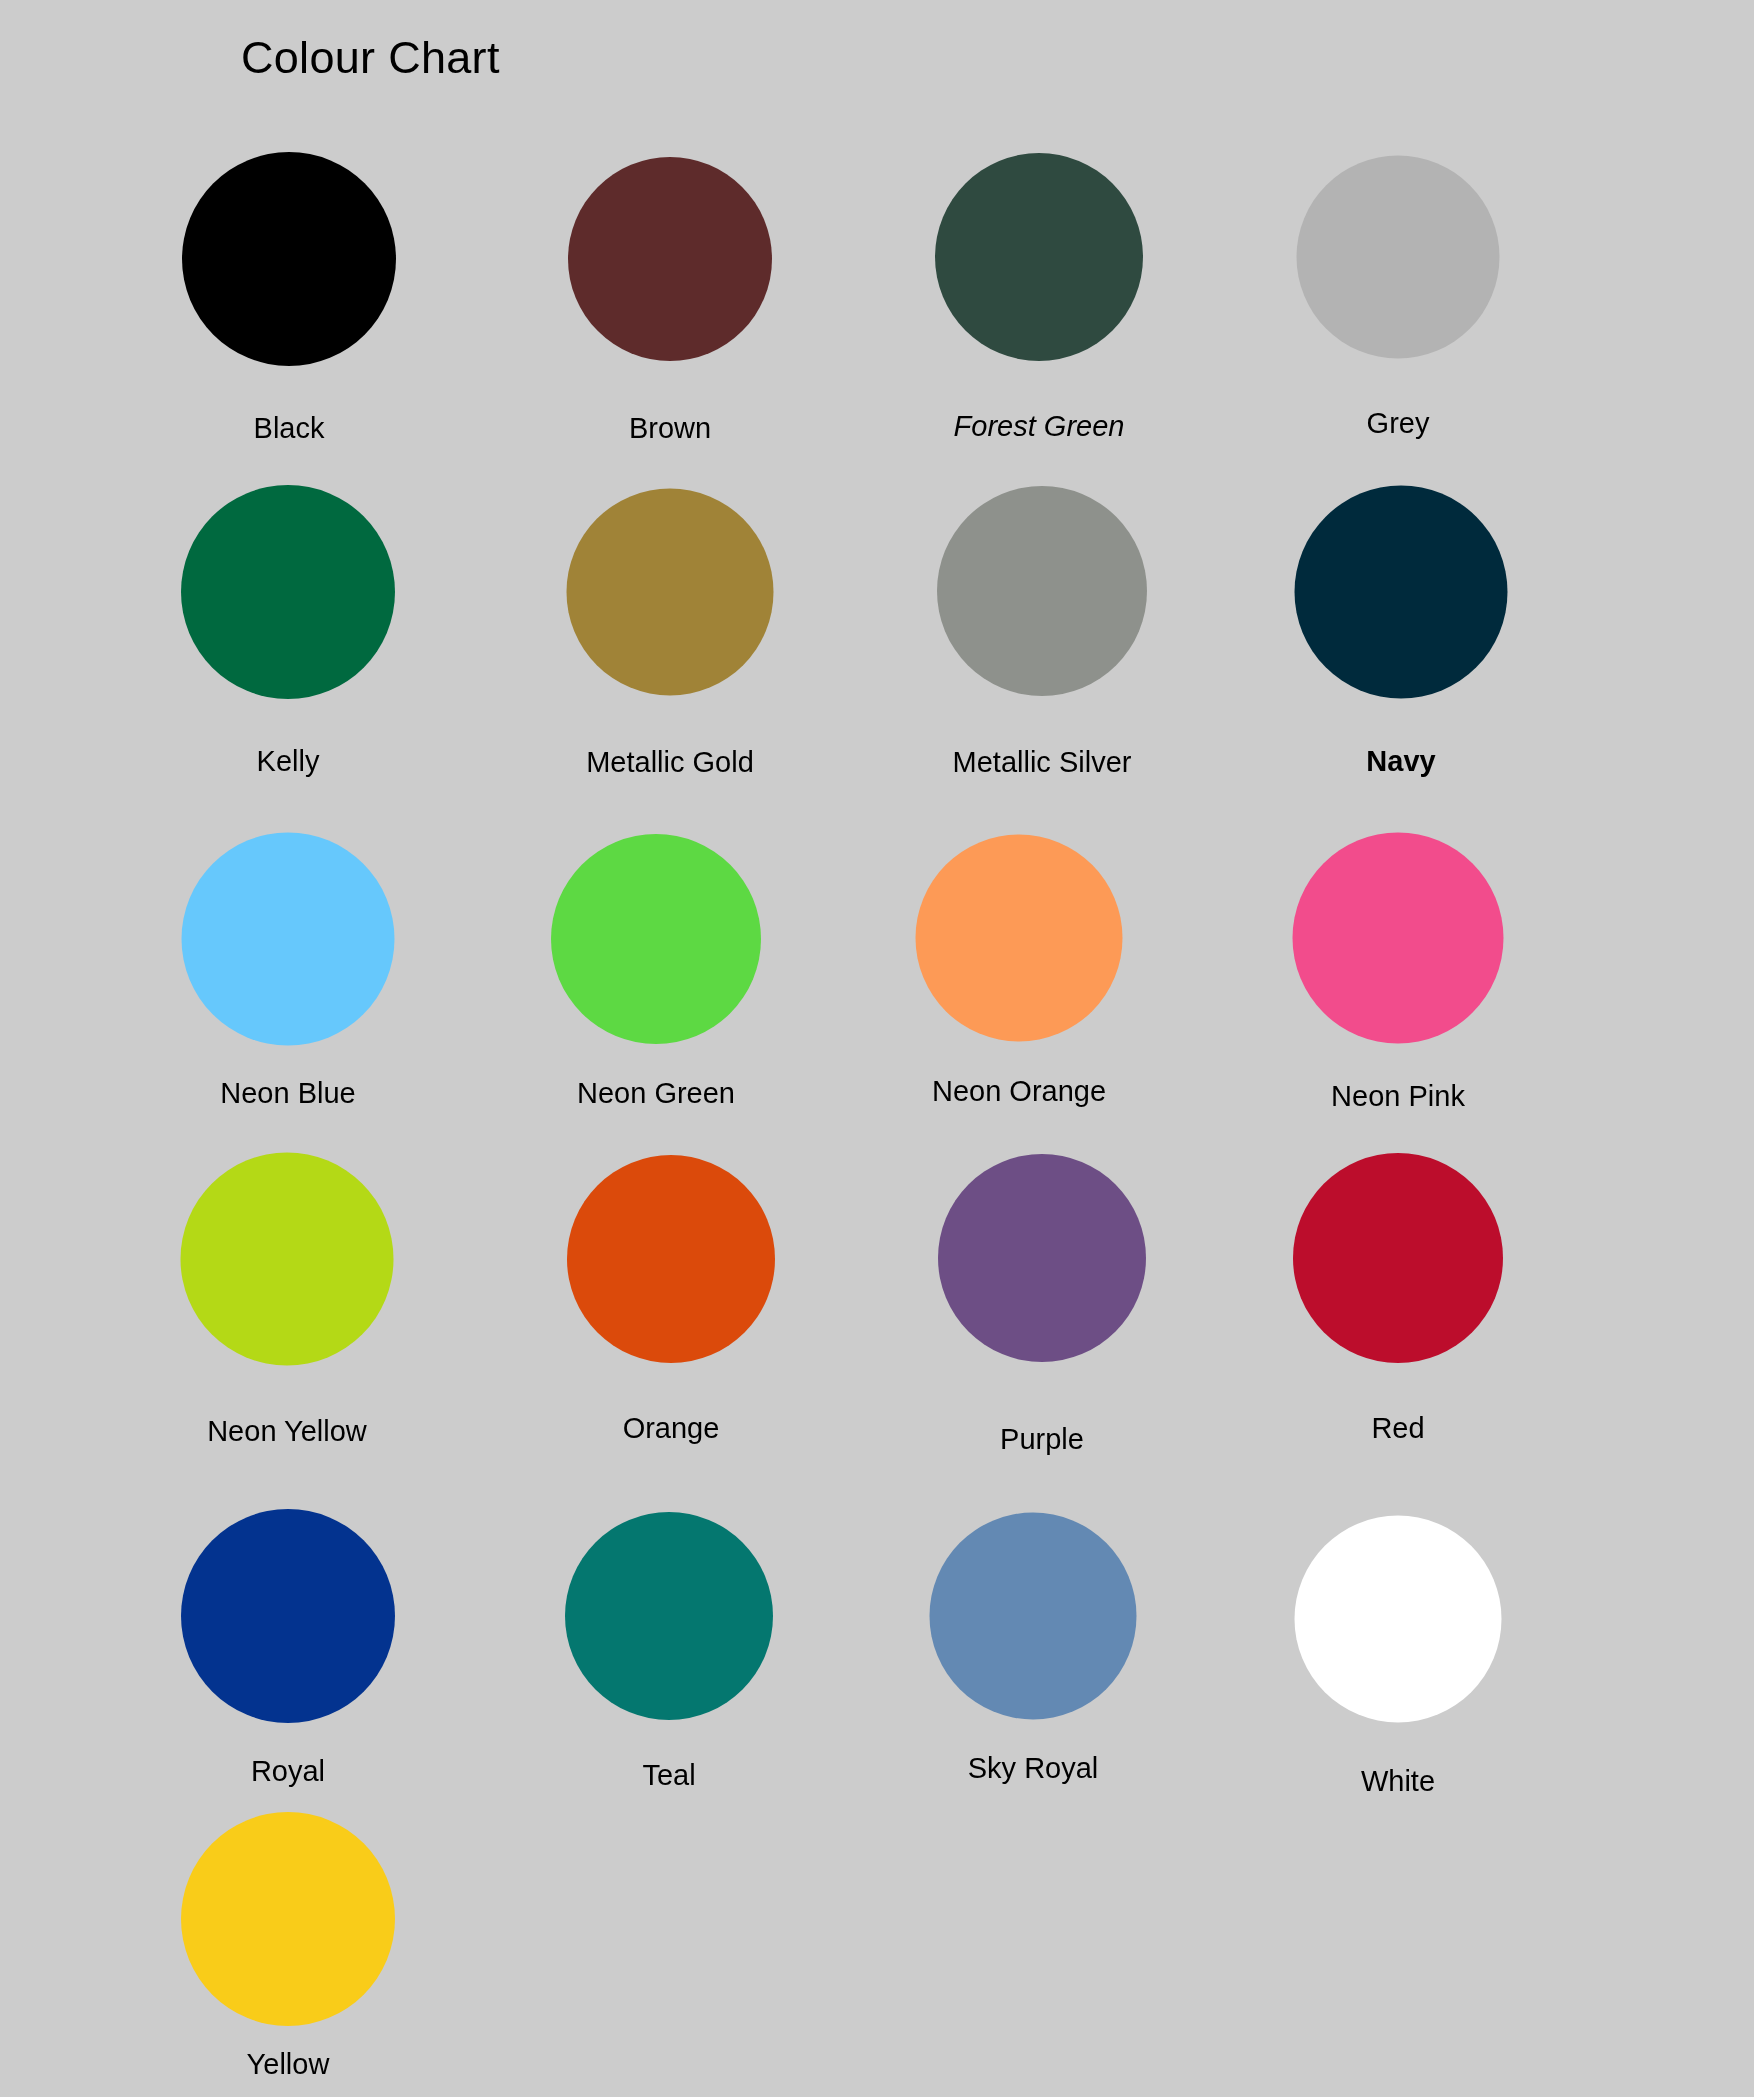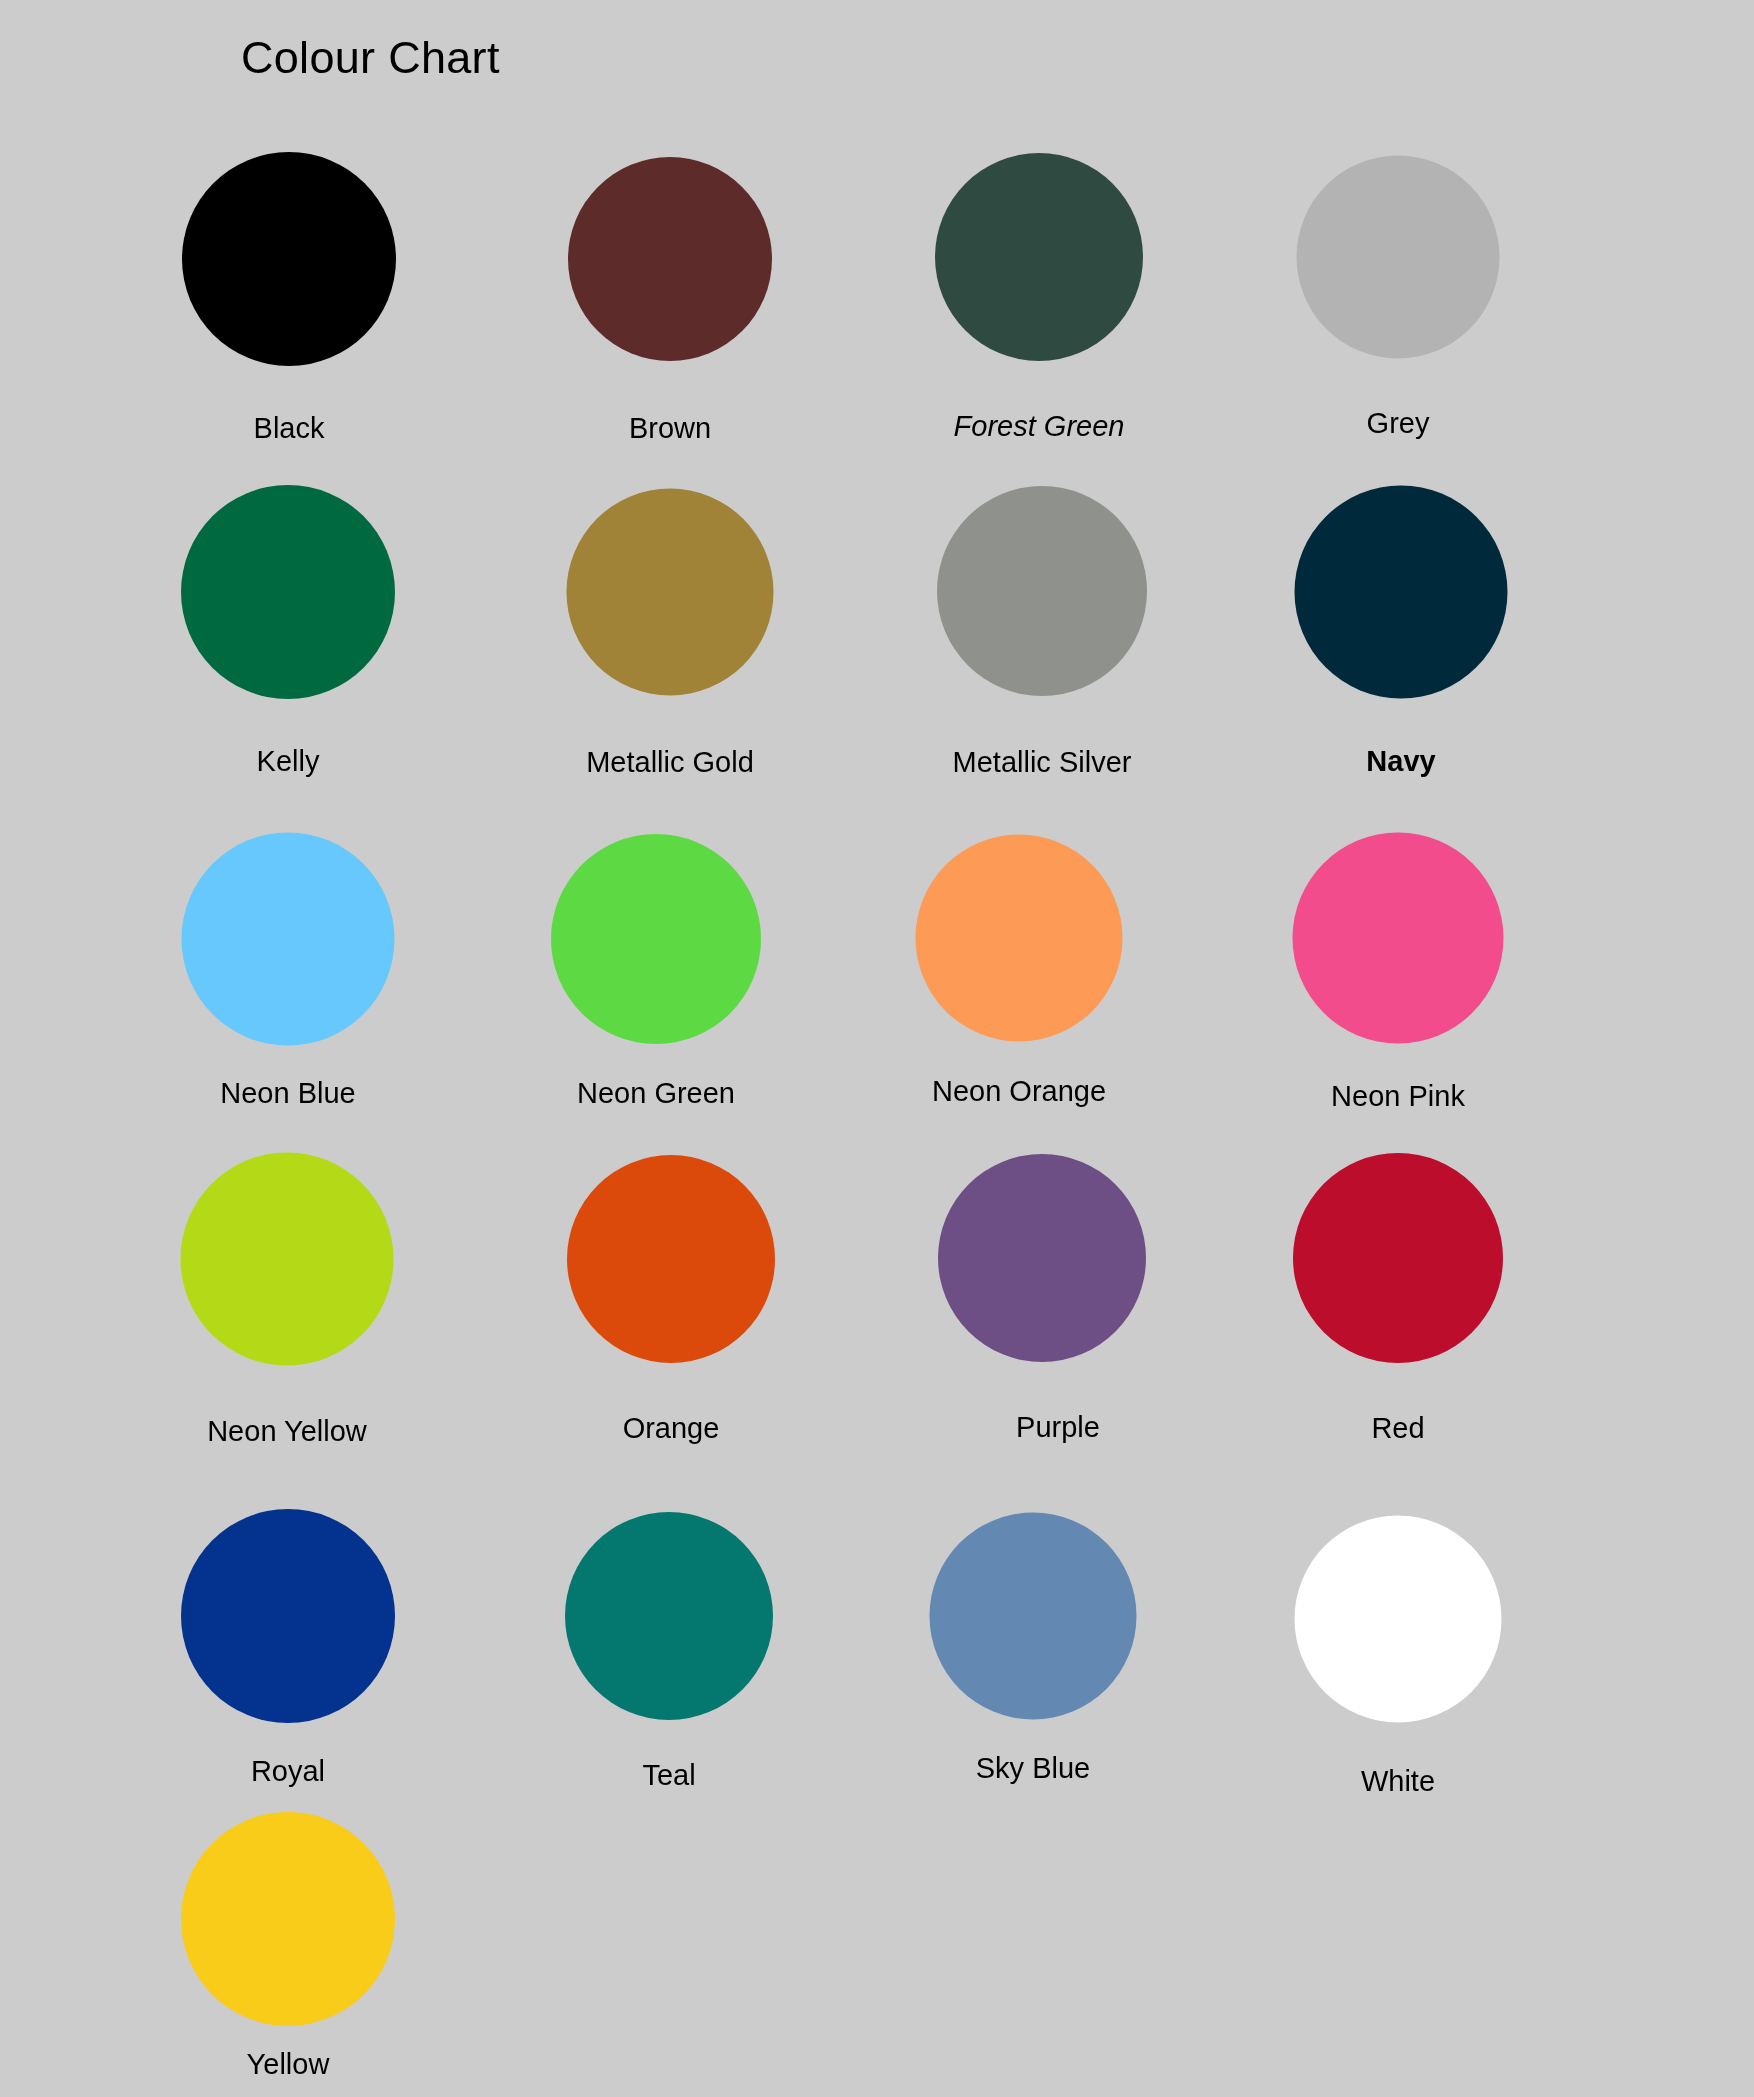--- a/index.html
+++ b/index.html
@@ -112,37 +112,37 @@
       <div class="swatch" style="left: 287px; top: 1259px;">
         <div class="swatch-dot" title="Neon Yellow" style="width: 213px; height: 213px; background: rgb(180, 217, 22);"></div>
         <div class="swatch-label" style="top: 158px;">Neon Yellow</div>
       </div>
       <div class="swatch" style="left: 671px; top: 1259px;">
         <div class="swatch-dot" title="Orange" style="width: 208px; height: 208px; background: rgb(219, 74, 11);"></div>
         <div class="swatch-label" style="top: 155px;">Orange</div>
       </div>
       <div class="swatch" style="left: 1042px; top: 1258px;">
         <div class="swatch-dot" title="Purple" style="width: 208px; height: 208px; background: rgb(109, 78, 133);"></div>
-        <div class="swatch-label" style="top: 155px; margin-left: 16px;">Purple</div>
+        <div class="swatch-label" style="top: 167px;">Purple</div>
       </div>
       <div class="swatch" style="left: 1398px; top: 1258px;">
         <div class="swatch-dot" title="Red" style="width: 210px; height: 210px; background: rgb(188, 13, 44);"></div>
         <div class="swatch-label" style="top: 156px;">Red</div>
       </div>
       <div class="swatch" style="left: 288px; top: 1616px;">
         <div class="swatch-dot" title="Royal" style="width: 214px; height: 214px; background: rgb(3, 51, 143);"></div>
         <div class="swatch-label" style="top: 141px;">Royal</div>
       </div>
       <div class="swatch" style="left: 669px; top: 1616px;">
         <div class="swatch-dot" title="Teal" style="width: 208px; height: 208px; background: rgb(4, 119, 111);"></div>
         <div class="swatch-label" style="top: 145px;">Teal</div>
       </div>
       <div class="swatch" style="left: 1033px; top: 1616px;">
         <div class="swatch-dot" title="Sky Blue" style="width: 207px; height: 207px; background: rgb(99, 137, 179);"></div>
-        <div class="swatch-label" style="top: 138px;">Sky Blue</div>
+        <div class="swatch-label" style="top: 138px;">Sky Royal</div>
       </div>
       <div class="swatch" style="left: 1398px; top: 1619px;">
         <div class="swatch-dot" title="White" style="width: 207px; height: 207px; background: rgb(255, 255, 255);"></div>
         <div class="swatch-label" style="top: 148px;">White</div>
       </div>
       <div class="swatch" style="left: 288px; top: 1919px;">
         <div class="swatch-dot" title="Yellow" style="width: 214px; height: 214px; background: rgb(249, 204, 25);"></div>
         <div class="swatch-label" style="top: 131px;">Yellow</div>
       </div>
     </div>

